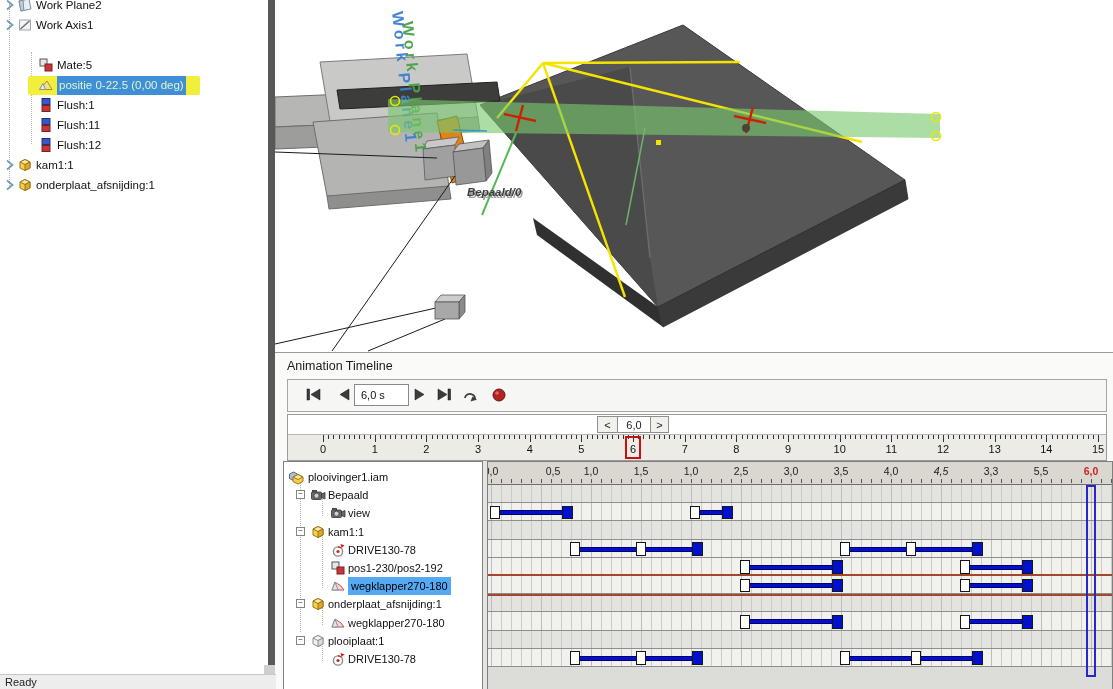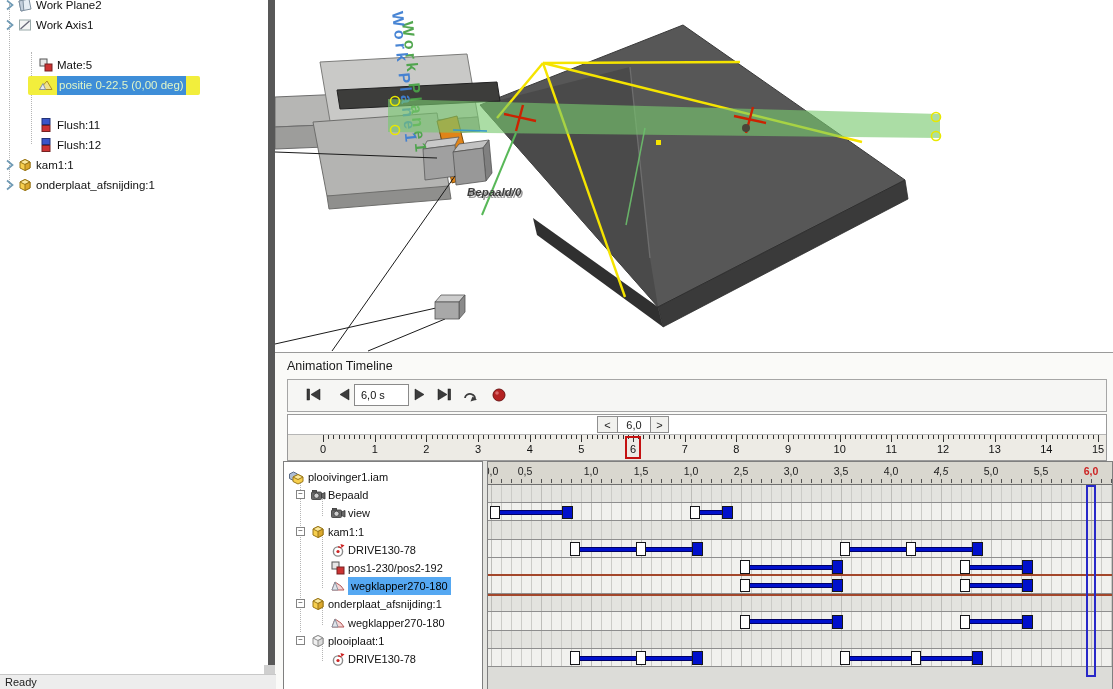--- a/index.html
+++ b/index.html
@@ -109,20 +109,29 @@
       </div>
       <div class="b-item" style="top:76px">
         <span class="hl-y" style="position:absolute;left:28px;top:0;width:166px;height:17px"></span>
         <span class="b-ico" style="left:38px">
           <svg viewBox="0 0 16 16">
             <polygon points="1.5,12.5 14,12.5 9,4" fill="#f0e28a" stroke="#b09020"></polygon>
             <polygon points="1.5,12.5 7.5,12.5 5,6.5" fill="#e6e9ee" stroke="#8a93a0"></polygon>
           </svg>
         </span>
         <span class="b-lbl pos-sel" style="left:57px">positie 0-22.5 (0,00 deg)</span>
+      </div>
+      <div class="b-item" style="top:96px">
+        <span class="b-ico" style="left:38px">
+          <svg viewBox="0 0 16 16">
+            <rect x="4" y="1.5" width="8" height="6" fill="#3a55c8" stroke="#223377"></rect>
+            <rect x="4" y="8.5" width="8" height="6" fill="#cc3333" stroke="#772222"></rect>
+          </svg>
+        </span>
+        <span class="b-lbl " style="left:57px">Flush:1</span>
       </div>
       <div class="b-item" style="top:116px">
         <span class="b-ico" style="left:38px">
           <svg viewBox="0 0 16 16">
             <rect x="4" y="1.5" width="8" height="6" fill="#3a55c8" stroke="#223377"></rect>
             <rect x="4" y="8.5" width="8" height="6" fill="#cc3333" stroke="#772222"></rect>
           </svg>
         </span>
         <span class="b-lbl " style="left:57px">Flush:11</span>
       </div>
@@ -653,30 +662,30 @@
           <div class="gtick" style="left:543.0px"></div>
           <div class="gtick" style="left:553.0px"></div>
           <div class="gtick" style="left:563.0px"></div>
           <div class="gtick" style="left:573.0px"></div>
           <div class="gtick" style="left:583.0px"></div>
           <div class="gtick" style="left:593.0px"></div>
           <div class="gtick" style="left:603.0px"></div>
           <div class="gtick" style="left:613.0px"></div>
           <div class="gtick" style="left:623.0px"></div>
           <div class="gnum" style="left:3.0px;">0,0</div>
-          <div class="gnum" style="left:37px;">0,5</div>
+          <div class="gnum" style="left:65px;">0,5</div>
           <div class="gnum" style="left:103.0px;">1,0</div>
           <div class="gnum" style="left:153.0px;">1,5</div>
           <div class="gnum" style="left:203.0px;">1,0</div>
           <div class="gnum" style="left:253.0px;">2,5</div>
           <div class="gnum" style="left:303.0px;">3,0</div>
           <div class="gnum" style="left:353.0px;">3,5</div>
           <div class="gnum" style="left:403.0px;">4,0</div>
           <div class="gnum" style="left:453.0px;font-style:italic;">4,5</div>
-          <div class="gnum" style="left:503.0px;">5,0</div>
+          <div class="gnum" style="left:503.0px;">3,3</div>
           <div class="gnum" style="left:553.0px;">5,5</div>
           <div class="gnum" style="left:603.0px;color:#cc2222;font-weight:bold;">6,0</div>
         </div>
       <div id="grows">
           <div class="grow plain" style="top:0.0px;height:18.2px"></div>
           <div class="grow lite" style="top:18.2px;height:18.2px"></div>
           <div class="gbar" style="left:3.0px;width:80.0px;top:25.2px;background:#0010cc;border:1px solid #000066;box-sizing:border-box;"></div>
           <div class="ghandle" style="left:1.5px;top:20.8px;background:#fff;"></div>
           <div class="ghandle" style="left:74.0px;top:20.8px;background:#0010cc;"></div>
           <div class="gbar" style="left:203.0px;width:40.0px;top:25.2px;background:#0010cc;border:1px solid #000066;box-sizing:border-box;"></div>

